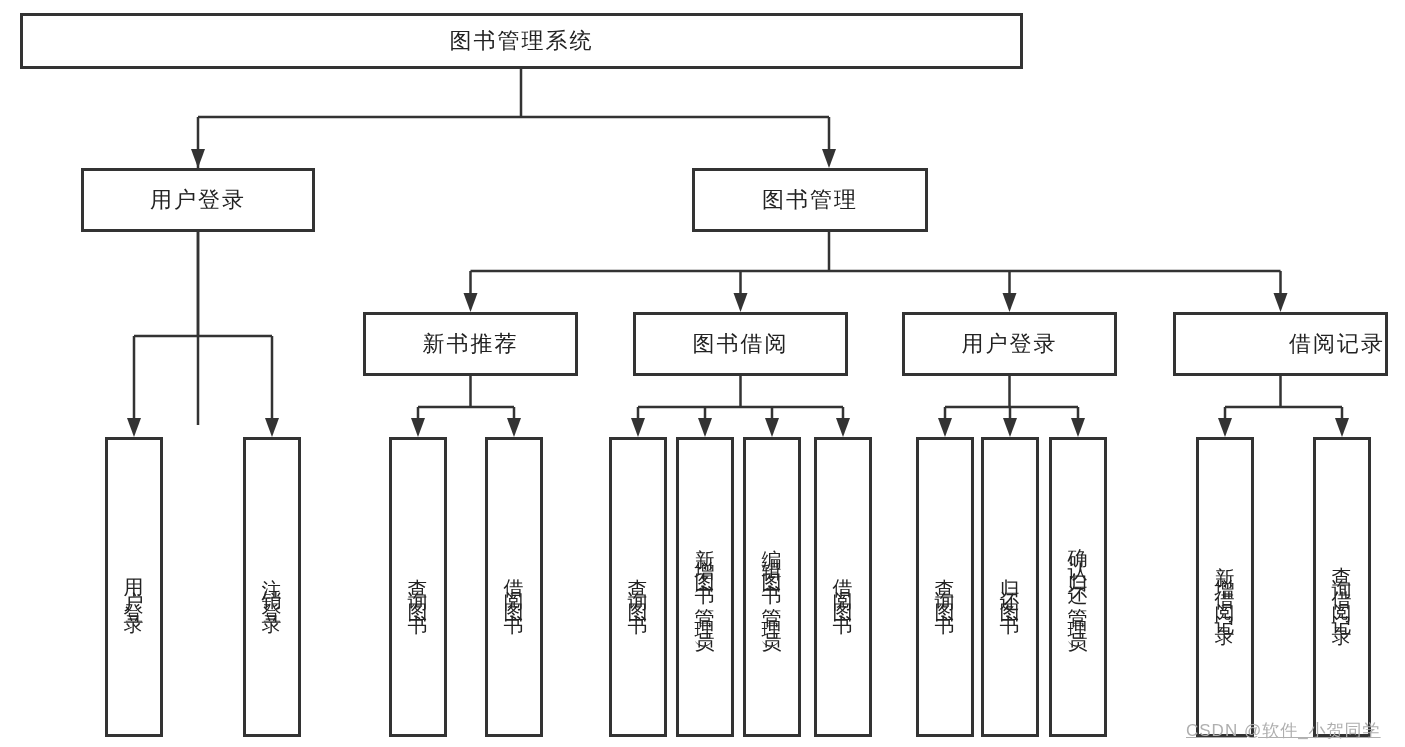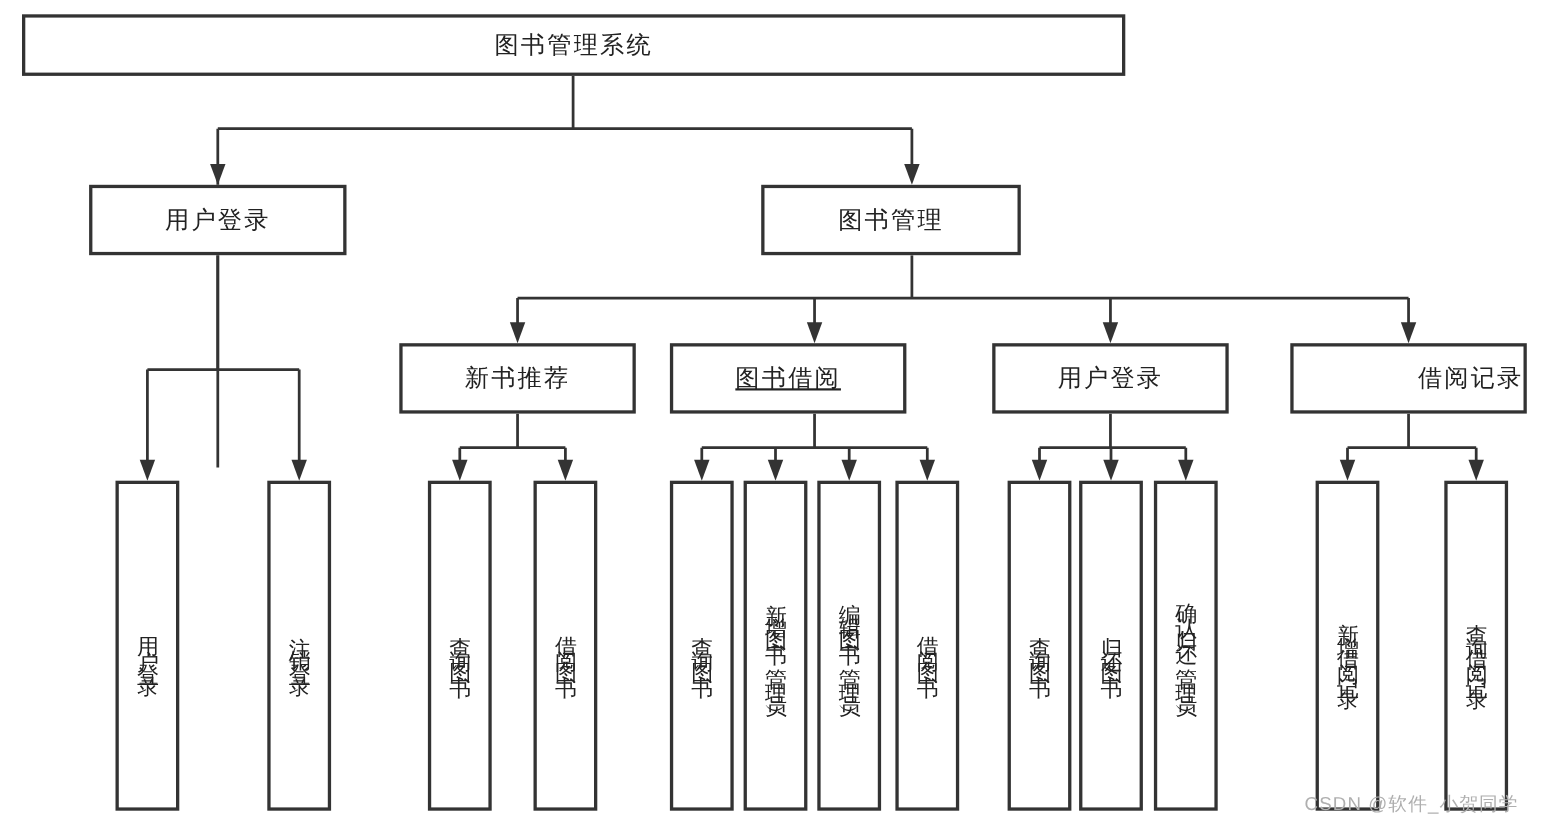--- a/index.html
+++ b/index.html
@@ -49,20 +49,21 @@
     white-space: nowrap;
   }
   .watermark {
     position: absolute;
     left: 1186px;
     top: 719px;
     font-size: 17px;
     color: #afafaf;
     letter-spacing: 1px;
     white-space: nowrap;
+    text-decoration: underline;
   }
 </style>
 </head>
 <body>
 
 <div id="stage">
 
   <svg id="connectors" width="1405" height="747" viewBox="0 0 1405 747">
     <g stroke="#333333" stroke-width="2.5" fill="none">
 
@@ -110,21 +111,21 @@
   <div class="node lvl2 hnode" style="left:81px; width:234px;">
     <span>用户登录</span>
   </div>
   <div class="node lvl2 hnode" style="left:692px; width:236px;">
     <span>图书管理</span>
   </div>
 
   <div class="node lvl3 hnode" style="left:363px;">
     <span>新书推荐</span>
   </div>
-  <div class="node lvl3 hnode" style="left:609px;text-decoration:underline;">
+  <div class="node lvl3 hnode" style="left:633px;">
     <span>图书借阅</span>
   </div>
   <div class="node lvl3 hnode" style="left:902px;">
     <span>用户登录</span>
   </div>
   <div class="node lvl3 hnode" style="left:1173px;justify-content:flex-end;">
     <span>借阅记录</span>
   </div>
 
   <div class="node leaf" style="left:105px;">

